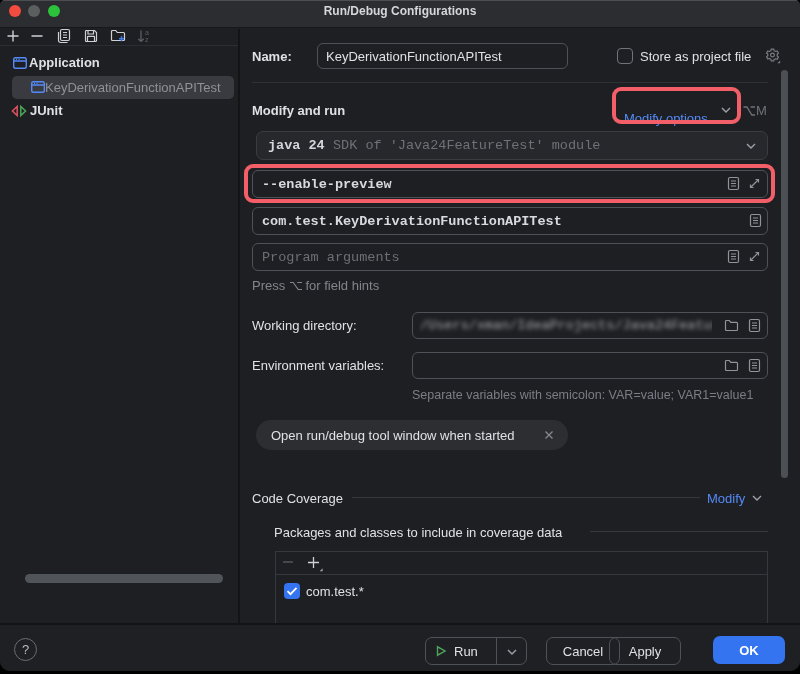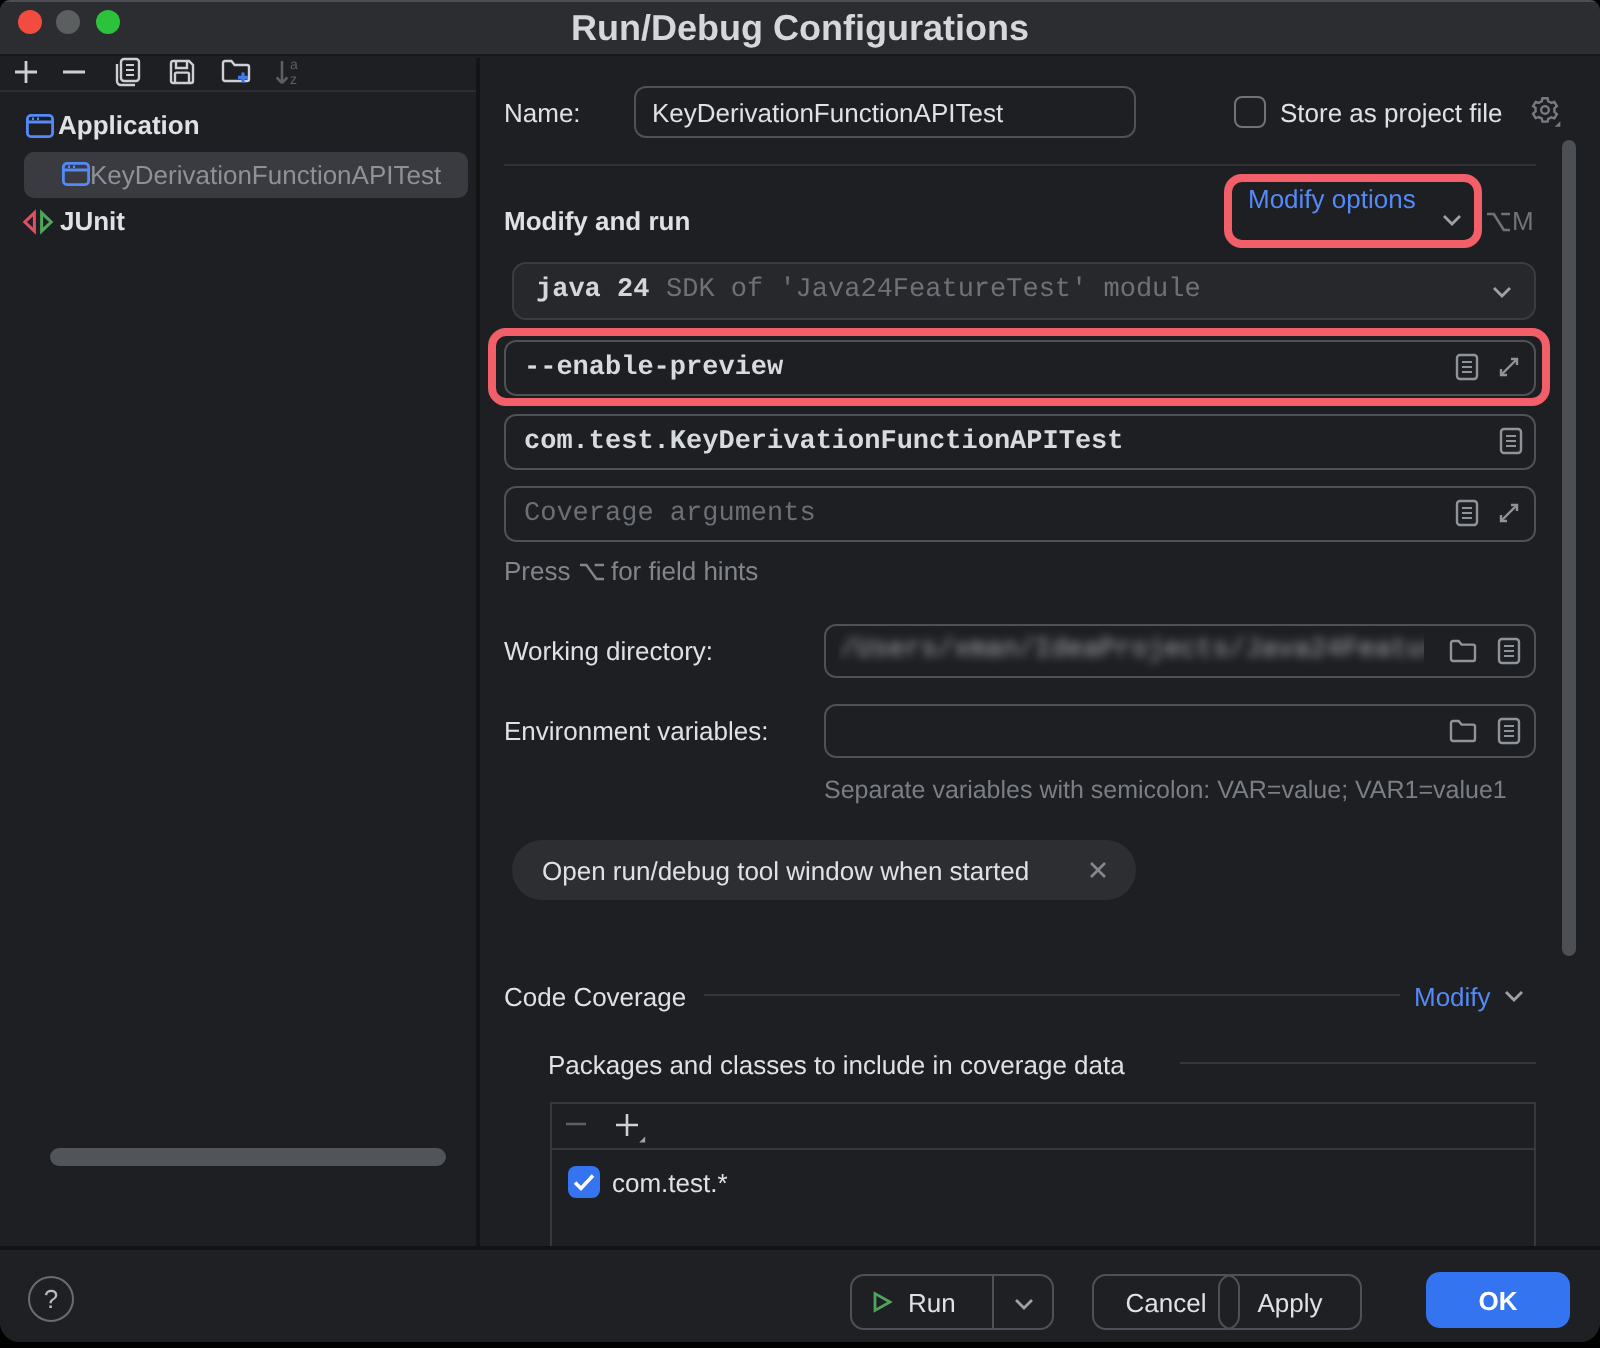--- a/index.html
+++ b/index.html
@@ -19,21 +19,21 @@
 </style>
 </head>
 <body>
 <div id="win">
 
   <div class="abs" style="left:0;top:0;width:800px;height:28px;background:#2b2d30;border-bottom:1px solid #17181b;">
     <div class="abs" style="left:0;top:0;width:800px;height:1px;background:rgba(255,255,255,0.16);border-radius:5px 5px 0 0;"></div>
     <div class="abs" style="left:9px;top:5px;width:12px;height:12px;border-radius:50%;background:#f24b40;"></div>
     <div class="abs" style="left:28px;top:5px;width:12px;height:12px;border-radius:50%;background:#5c5f5f;"></div>
     <div class="abs" style="left:48px;top:5px;width:12px;height:12px;border-radius:50%;background:#2cc23c;"></div>
-    <div class="abs" style="left:0;top:4px;width:800px;text-align:center;font-weight:bold;color:#d5d7db;font-size:18px;">Run/Debug Configurations</div>
+    <div class="abs" style="left:0;top:4px;width:800px;text-align:center;font-weight:bold;color:#d5d7db;font-size:12px;">Run/Debug Configurations</div>
   </div>
 
   <div class="abs" style="left:5px;top:28px;">
     <svg width="16" height="16" viewBox="0 0 16 16" fill="none" stroke="#ced0d6" stroke-width="1.4">
         <path d="M8 2.5v11M2.5 8h11"></path>
       </svg>
   </div>
   <div class="abs" style="left:29px;top:28px;">
     <svg width="16" height="16" viewBox="0 0 16 16" fill="none" stroke="#ced0d6" stroke-width="1.4">
         <path d="M2.5 8h11"></path>
@@ -88,36 +88,36 @@
     <svg width="18" height="16" viewBox="0 0 18 16" fill="none" stroke-width="1.5">
         <path d="M7.2 3.4v9.2L2.4 8z" stroke="#e05063"></path>
         <path d="M10.8 3.4v9.2L15.6 8z" stroke="#4da65a"></path>
       </svg>
   </div>
   <div class="lbl" style="left:30px;top:103px;font-weight:bold;">JUnit</div>
 
   <div class="abs" style="left:25px;top:574px;width:198px;height:9px;border-radius:5px;background:#515459;"></div>
   <div class="abs" style="left:238px;top:29px;width:2px;height:594px;background:#131416;"></div>
 
-  <div class="lbl" style="left:252px;top:49px;">Name:</div>
+  <div class="lbl" style="left:252px;top:49px;font-weight:bold;">Name:</div>
   <div class="field" style="left:317px;top:43px;width:251px;height:26px;"></div>
   <div class="lbl" style="left:326px;top:49px;">KeyDerivationFunctionAPITest</div>
   <div class="abs" style="left:617px;top:48px;width:16px;height:16px;border:1.5px solid #6f737a;border-radius:4px;"></div>
   <div class="lbl" style="left:640px;top:49px;">Store as project file</div>
   <div class="abs" style="left:764px;top:47px;">
     <svg width="17" height="17" viewBox="0 0 16 16" fill="none" stroke="#787c82" stroke-width="1.1">
         <path d="M6.8 2h2.4l.3 1.5c.5.15 1 .4 1.4.7l1.5-.5 1.2 2-1.2 1.1c.1.55.1 1.05 0 1.6l1.2 1.1-1.2 2-1.5-.5c-.4.3-.9.55-1.4.7L9.2 13H6.8l-.3-1.5c-.5-.15-1-.4-1.4-.7l-1.5.5-1.2-2 1.2-1.1c-.1-.55-.1-1.05 0-1.6L2.4 5.7l1.2-2 1.5.5c.4-.3.9-.55 1.4-.7z"></path>
         <circle cx="8" cy="7.5" r="1.8"></circle>
         <path d="M12.6 15.4l2.6 0 0-2.6z" fill="#787c82" stroke="none"></path>
       </svg>
   </div>
   <div class="abs" style="left:252px;top:82px;width:516px;height:1px;background:#2f3136;"></div>
 
   <div class="lbl" style="left:252px;top:103px;font-weight:bold;">Modify and run</div>
-  <div class="lbl link" style="left:624px;top:92px;">Modify options</div>
+  <div class="lbl link" style="left:624px;top:111px;">Modify options</div>
   <div class="abs" style="left:720px;top:106px;">
     <svg width="12" height="8" viewBox="0 0 12 8" fill="none" stroke="#9da1a8" stroke-width="1.4">
         <path d="M2 2l4 4 4-4"></path>
       </svg>
   </div>
   <div class="abs" style="left:743px;top:106px;">
     <svg width="12" height="10" viewBox="0 0 12 10" fill="none" stroke="#6f7277" stroke-width="1.3">
         <path d="M0.5 1h3.4l5 8H12M7.6 1H12"></path>
       </svg>
   </div>
@@ -150,21 +150,21 @@
   <div class="field" style="left:252px;top:207px;width:516px;height:28px;"></div>
   <div class="lbl mono" style="left:262px;top:214px;font-weight:bold;color:#d7dade;">com.test.KeyDerivationFunctionAPITest</div>
   <div class="abs" style="left:748px;top:213px;">
     <svg width="15" height="15" viewBox="0 0 15 15" fill="none" stroke="#8f939a" stroke-width="1.2">
         <rect x="2.5" y="1.5" width="10" height="12" rx="1.5"></rect>
         <path d="M5 5h5M5 7.5h5M5 10h5" stroke-width="1.1"></path>
       </svg>
   </div>
 
   <div class="field" style="left:252px;top:243px;width:516px;height:28px;"></div>
-  <div class="lbl mono" style="left:262px;top:250px;color:#6b6f76;">Coverage arguments</div>
+  <div class="lbl mono" style="left:262px;top:250px;color:#6b6f76;">Program arguments</div>
   <div class="abs" style="left:726px;top:249px;">
     <svg width="15" height="15" viewBox="0 0 15 15" fill="none" stroke="#8f939a" stroke-width="1.2">
         <rect x="2.5" y="1.5" width="10" height="12" rx="1.5"></rect>
         <path d="M5 5h5M5 7.5h5M5 10h5" stroke-width="1.1"></path>
       </svg>
   </div>
   <div class="abs" style="left:747px;top:249px;">
     <svg width="15" height="15" viewBox="0 0 15 15" fill="none" stroke="#8f939a" stroke-width="1.2">
         <path d="M3.5 11.5l8-8"></path>
         <path d="M8.5 3.5h3v3M6.5 11.5h-3v-3"></path>

